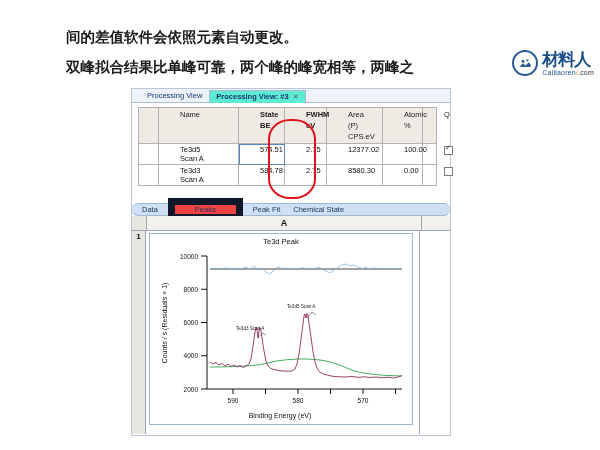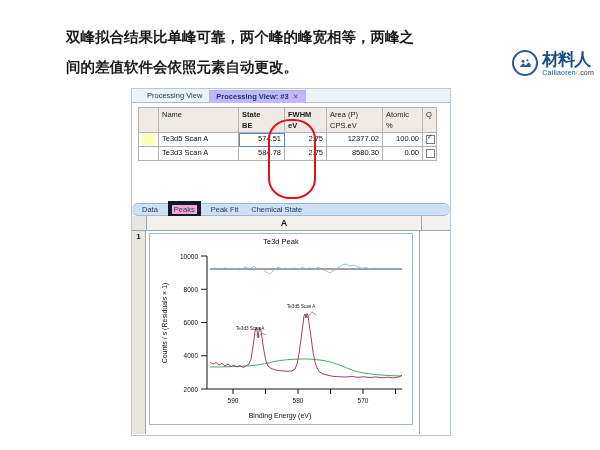--- a/index.html
+++ b/index.html
@@ -95,21 +95,21 @@
   .view-tab {
     font-size: 7.5px;
     padding: 1px 6px 2px 6px;
     color: #13386b;
     border: 1px solid transparent;
     border-bottom: none;
     white-space: nowrap;
     background: transparent;
   }
   .view-tab.active {
-    background: #c4b5fd;
+    background: #5eead4;
     border-color: #a8bdd4;
     font-weight: bold;
     position: relative;
     top: 1px;
     display: flex;
     align-items: center;
     gap: 4px;
   }
   .view-tab .close-x {
     font-size: 7px;
@@ -123,21 +123,21 @@
     background: #ffffff;
   }
   table#peak-table {
     border-collapse: collapse;
     width: 296px;
     table-layout: fixed;
     font-size: 7.5px;
   }
   table#peak-table th, table#peak-table td {
     border: 1px solid #b2b2b2;
-    padding: 1px 3px;
+    padding: 1px 21px;
     box-sizing: border-box;
     height: 11px;
     vertical-align: top;
     background: #fff;
   }
   table#peak-table th {
     background: #efebe4;
     text-align: left;
     font-weight: normal;
     color: #1a1a1a;
@@ -210,23 +210,23 @@
     box-sizing: border-box;
     border-radius: 6px;
   }
   .sub-tab {
     font-size: 7.5px;
     color: #16335e;
     padding: 0 3px;
     white-space: nowrap;
   }
   .sub-tab.active {
-    background: #f9a8d4;
-    border: 4px solid #0f172a;
-    padding: 0 2px;
+    background: #ef4444;
+    border: 7px solid #0f172a;
+    padding: 0 20px;
   }
 
   
   #grid-pane {
     position: absolute;
     left: 0; right: 0;
     top: 127px;
     bottom: 0;
     background: #ffffff;
   }
@@ -330,22 +330,22 @@
   </span>
   <span class="logo-text-wrap">
     <span class="logo-cn">材料人</span>
     <span class="logo-en">
       <span>Cailiaoren</span><span class="orange">/</span><span class="dotcom">.com</span>
     </span>
   </span>
 </div>
 
 <div id="caption">
+  <span class="line">间的差值软件会依照元素自动更改。</span>
   <span class="line">双峰拟合结果比单峰可靠，两个峰的峰宽相等，两峰之</span>
-  <span class="line">间的差值软件会依照元素自动更改。</span>
 </div>
 
 <div id="app-window">
 
   <div id="tab-strip">
     <div class="view-tab">
       <span>Processing View</span>
     </div>
     <div class="view-tab active">
       <span>Processing View: #3</span>

